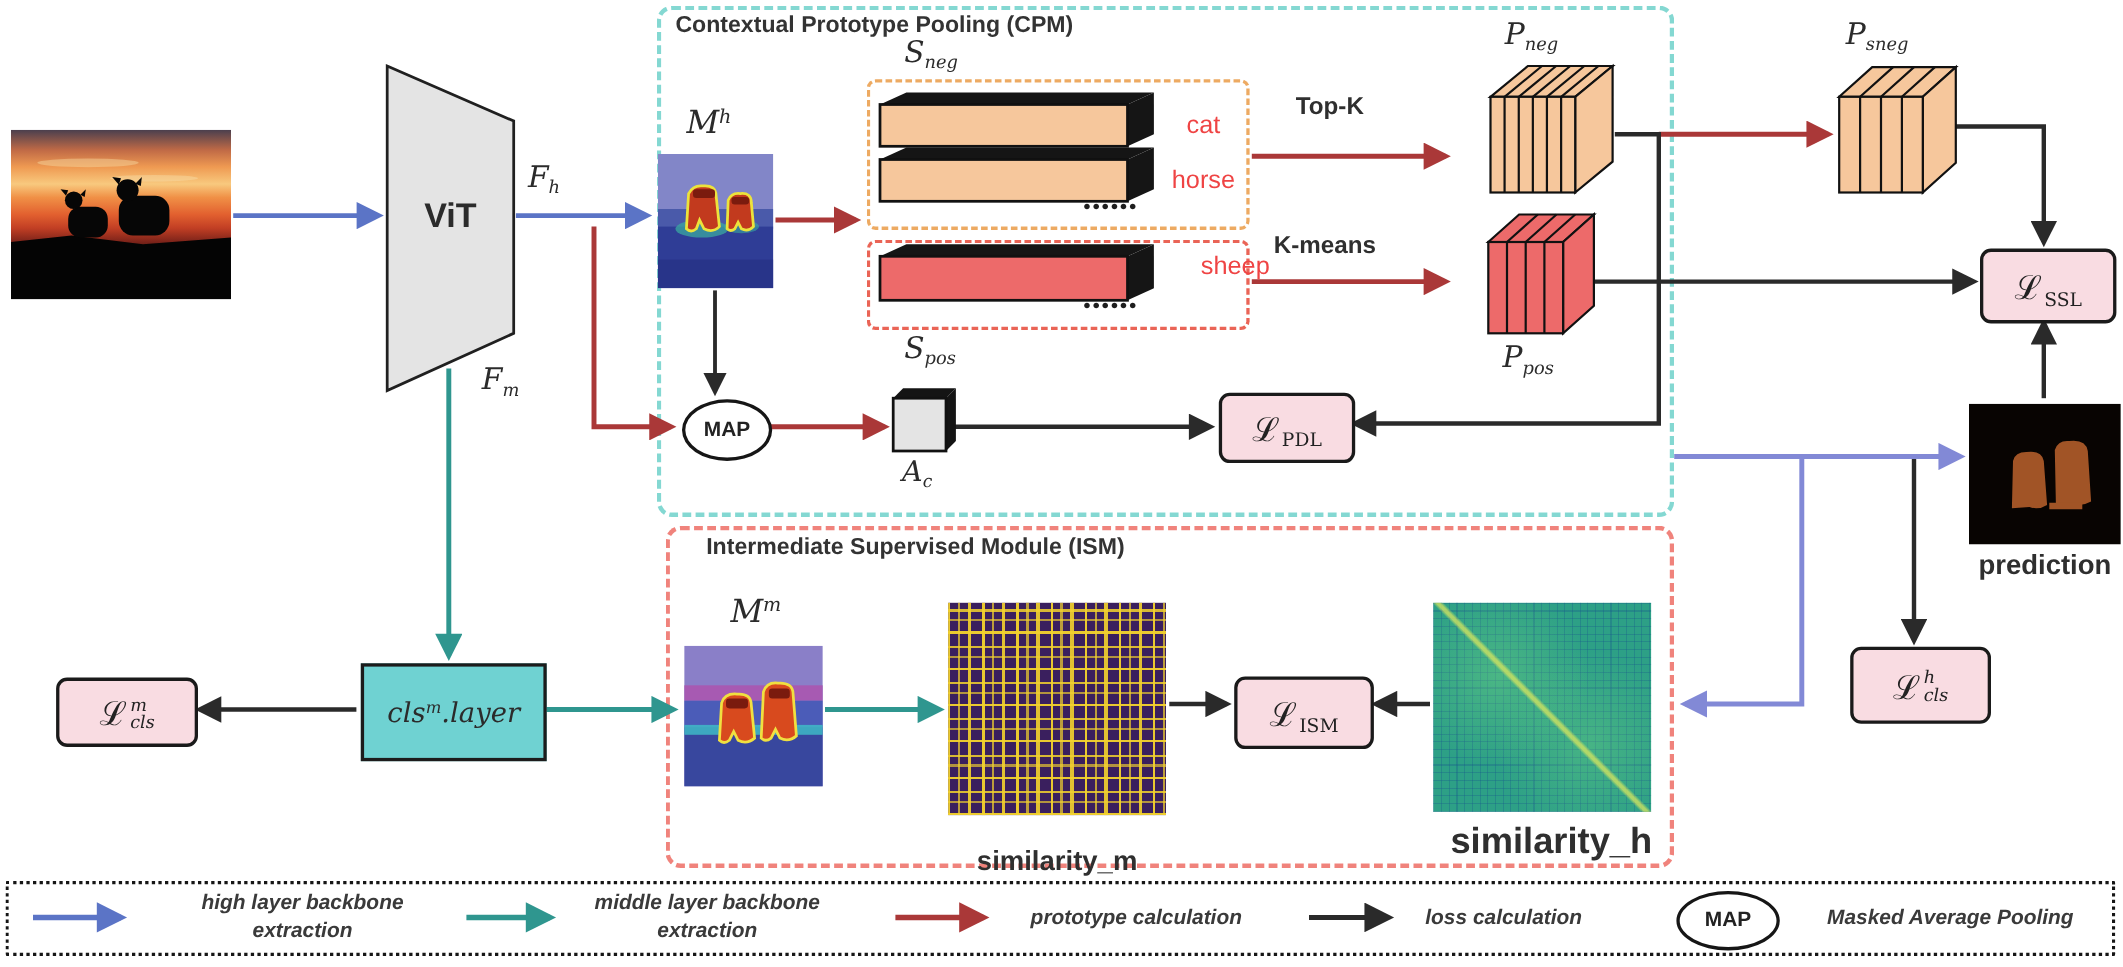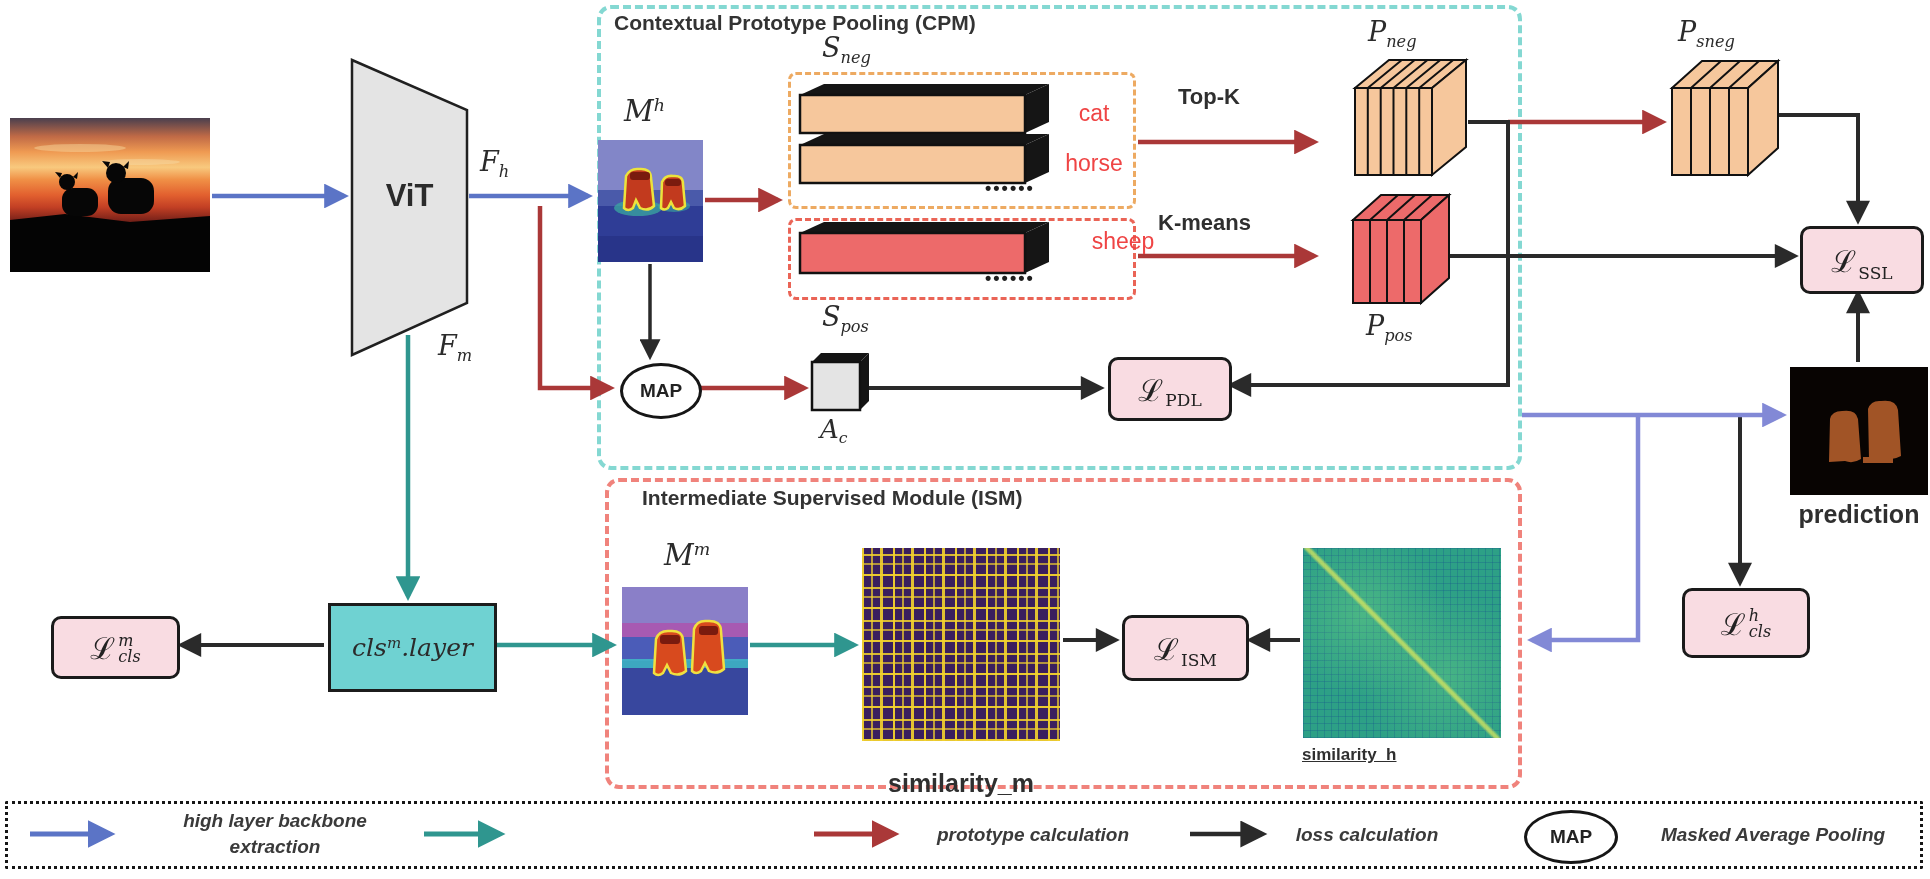--- a/index.html
+++ b/index.html
@@ -371,28 +371,29 @@
         <path d="M72,42 q3,-9 13,-8 q14,-1 14,10 l3,38 q-7,6 -15,2 l-4,-8 l-4,8 q-5,4 -9,0 z" fill="#d84a1e"></path>
       </g>
       <rect x="38" y="48" width="20" height="9" rx="3" fill="#7a1b0e"></rect>
       <rect x="77" y="39" width="19" height="9" rx="3" fill="#7a1b0e"></rect>
     </svg>
   </div>
 
   <div class="abs simm" style="left:862px;top:548px;width:198px;height:193px;z-index:10;"></div>
   <div class="abs simh" style="left:1303px;top:548px;width:198px;height:190px;z-index:10;"></div>
   <div class="abs boldlab" style="left:861px;top:745px;width:200px;text-align:center;font-size:25px;z-index:10;margin-top:24px;">similarity_m</div>
-  <div class="abs boldlab" style="left:1302px;top:745px;width:200px;text-align:left;font-size:17px;z-index:10;text-decoration:underline;">similarity_h</div>
+  <div class="abs boldlab" style="left:1302px;top:745px;width:200px;text-align:right;font-size:33px;z-index:10;">similarity_h</div>
 
   <div class="abs" style="left:328px;top:603px;width:163px;height:83px;background:#6fd2d2;border:3px solid #1c1c1c;
               display:flex;align-items:center;justify-content:center;z-index:10;">
     <span class="serif-lab" style="font-size:25px;">
       <span>cls</span><span class="sp">m</span><span>.layer</span>
     </span>
   </div>
 
   <div class="abs legtext" style="left:150px;top:808px;width:250px;z-index:10;">high layer backbone extraction</div>
+  <div class="abs legtext" style="left:518px;top:808px;width:250px;z-index:10;">middle layer backbone extraction</div>
   <div class="abs legtext" style="left:918px;top:822px;width:230px;z-index:10;">prototype calculation</div>
   <div class="abs legtext" style="left:1282px;top:822px;width:170px;z-index:10;">loss calculation</div>
   <div class="abs mapellipse" style="left:1524px;top:810px;width:88px;height:48px;z-index:10;">MAP</div>
   <div class="abs legtext" style="left:1628px;top:822px;width:290px;z-index:10;">Masked Average Pooling</div>
 
 </div>
 
 </body></html>

